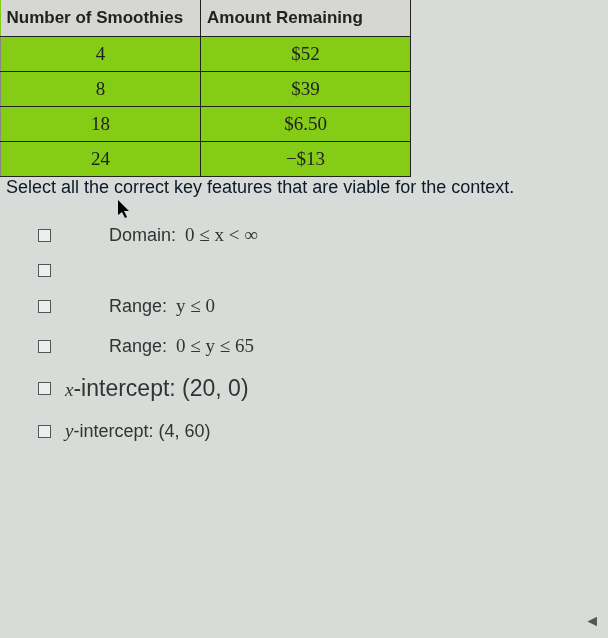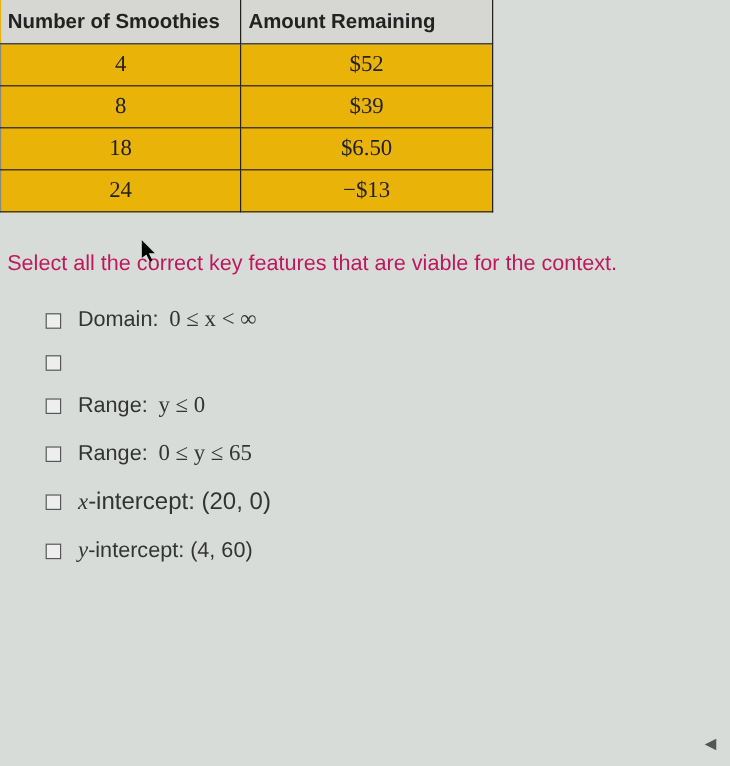--- a/index.html
+++ b/index.html
@@ -11,22 +11,21 @@
     font-family: Arial, Helvetica, sans-serif;
     background: #d8dcd8;
     color: #222;
     position: relative;
   }
   .page {
     padding: 0 12px 40px 0;
   }
   table {
     border-collapse: collapse;
-    background: #eab308;
-    margin-bottom: 32px;
+    background: #84cc16;
   }
   th {
     background: #d6d7d3;
     font-weight: bold;
     font-size: 17px;
     padding: 8px 6px;
     border: 1.5px solid #222;
     border-top: none;
     text-align: left;
   }
@@ -44,21 +43,21 @@
   .cursor {
     position: absolute;
     left: 118px;
     top: 200px;
     pointer-events: none;
     z-index: 10;
   }
   .prompt {
     font-size: 18px;
     margin: 0 0 26px 6px;
-    color: #be185d;
+    color: #0f172a;
   }
   .options {
     padding-left: 38px;
   }
   .option {
     display: flex;
     align-items: center;
     margin-bottom: 18px;
     font-size: 19px;
     font-family: "Times New Roman", Times, serif;
@@ -70,20 +69,21 @@
     border: 1.5px solid #555;
     background: #eee;
     margin-right: 14px;
     flex-shrink: 0;
   }
   .label-prefix {
     font-family: Arial, Helvetica, sans-serif;
     font-size: 18px;
     color: #333;
     margin-right: 4px;
+    margin-left: 44px;
   }
   .math { font-family: "Times New Roman", Times, serif; font-style: italic; }
   .mathn { font-style: normal; }
   .nav-arrow {
     position: absolute;
     right: 8px;
     bottom: 8px;
     font-size: 16px;
     color: #555;
   }
@@ -148,21 +148,21 @@
   <div class="option">
     <span class="checkbox"></span>
     <span>
       <span class="label-prefix">Range: </span><span class="math"><span class="mathn">0 ≤ y ≤ 65</span></span>
     </span>
   </div>
 
   <div class="option">
     <span class="checkbox"></span>
     <span class="math">
-      <span>x</span><span class="mathn" style="font-family:Arial,Helvetica,sans-serif;font-size:20px;">-intercept: (20, 0)</span>
+      <span>x</span><span class="mathn" style="font-family:Arial,Helvetica,sans-serif;font-size:23px;">-intercept: (20, 0)</span>
     </span>
   </div>
 
   <div class="option">
     <span class="checkbox"></span>
     <span class="math">
       <span>y</span><span class="mathn" style="font-family:Arial,Helvetica,sans-serif;font-size:18px;">-intercept: (4, 60)</span>
     </span>
   </div>
 

